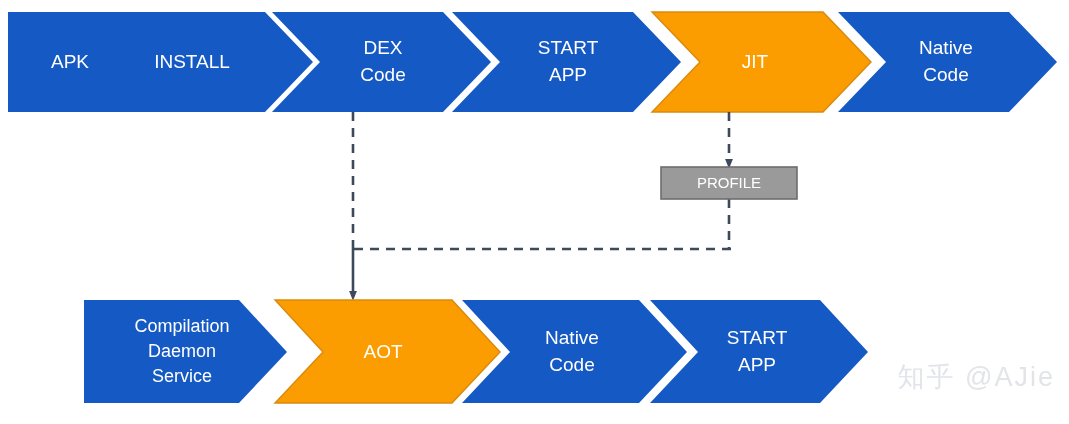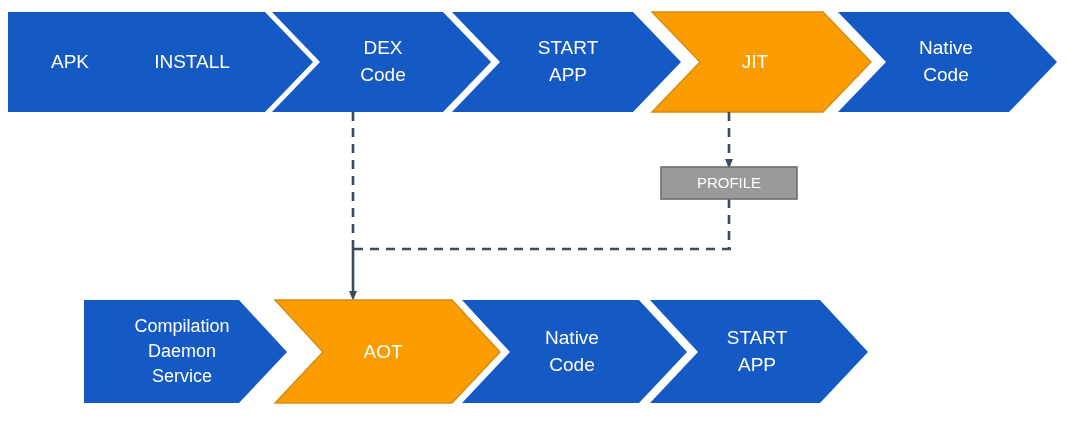--- a/index.html
+++ b/index.html
@@ -149,14 +149,15 @@
       <g>
         <path d="M650,300 L820,300 L868,352 L820,403 L650,403 L698,352 Z" fill="#1559c4"></path>
         <text class="chev-label" x="757" y="339">START</text>
         <text class="chev-label" x="757" y="366">APP</text>
       </g>
 
     </g>
 
   </svg>
 
+  <div class="watermark">知乎 @AJie</div>
 
 </div>
 
 </body></html>

